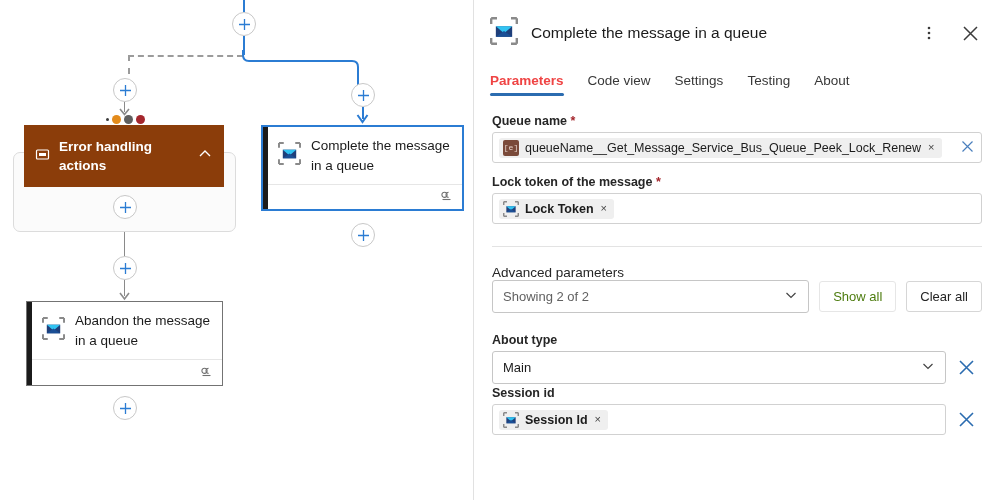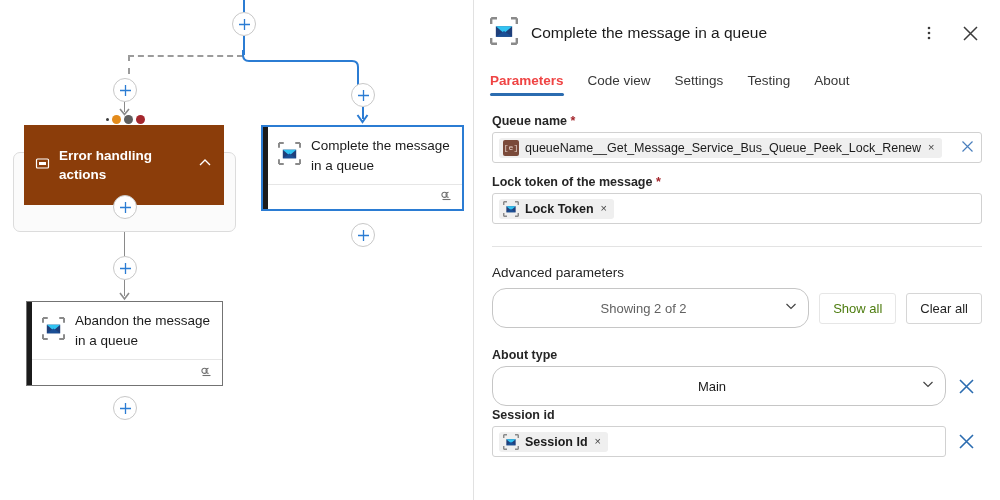--- a/index.html
+++ b/index.html
@@ -185,34 +185,33 @@
     font-family: "Liberation Mono", monospace;
   }
 
   .clear-x {
     position: absolute; right: 7px; top: 50%; transform: translateY(-50%);
     cursor: pointer;
   }
 
   .divider { height: 1px; background: #e3e3e3; margin: 22px 0 18px 0; }
 
-  .section-head { font-size: 13.5px; color: #262626; margin-bottom: 8px; }
+  .section-head { font-size: 13.5px; color: #262626; }
 
   .adv-row { display: flex; align-items: center; gap: 10px; }
   .select-box {
     flex: 1;
-    height: 40px;
+    height: 33px;
     border: 1px solid #c6c6c6;
-    border-radius: 14px;
+    border-radius: 3px;
     background: #ffffff;
     display: flex; align-items: center;
     padding: 0 10px;
     cursor: pointer;
     position: relative;
-    text-align: center;
   }
   .select-text { font-size: 13px; color: #616161; flex: 1; font-family: "Liberation Sans", sans-serif; }
   .select-text.dark { color: #1b1b1b; }
 
   .ghost-btn {
     height: 31px; padding: 0 13px;
     border: 1px solid #d6d6d6; border-radius: 3px;
     background: #ffffff;
     font-size: 13px; color: #242424;
     display: flex; align-items: center; justify-content: center;
@@ -261,21 +260,21 @@
 
     <div class="status-dots" style="left:106px; top:115px;">
       <span class="dot" style="width:3px;height:3px;background:#3b3b3b;"></span>
       <span class="dot" style="width:9px;height:9px;background:#e38b1c;"></span>
       <span class="dot" style="width:9px;height:9px;background:#5f5f5f;"></span>
       <span class="dot" style="width:9px;height:9px;background:#a4262c;"></span>
     </div>
 
     <div class="scope-box" style="left:13px; top:152px; width:223px; height:80px;"></div>
 
-    <div class="scope-header" style="left:24px; top:125px; width:200px; height:80px;">
+    <div class="scope-header" style="left:24px; top:125px; width:200px; height:62px;">
       <span style="flex:0 0 auto;">
         <svg width="15" height="15" viewBox="0 0 15 15">
           <rect x="1.5" y="3" width="12" height="9" stroke="#ffffff" stroke-width="1.2" fill="none" rx="1"></rect>
           <rect x="4" y="6" width="7" height="3" fill="#ffffff"></rect>
         </svg>
       </span>
       <span class="scope-title">Error handling actions</span>
       <span class="scope-chev">
         <svg width="14" height="14" viewBox="0 0 14 14">
             <path d="M2 9 L7 4 L12 9" stroke="#ffffff" stroke-width="1.4" fill="none"></path>

